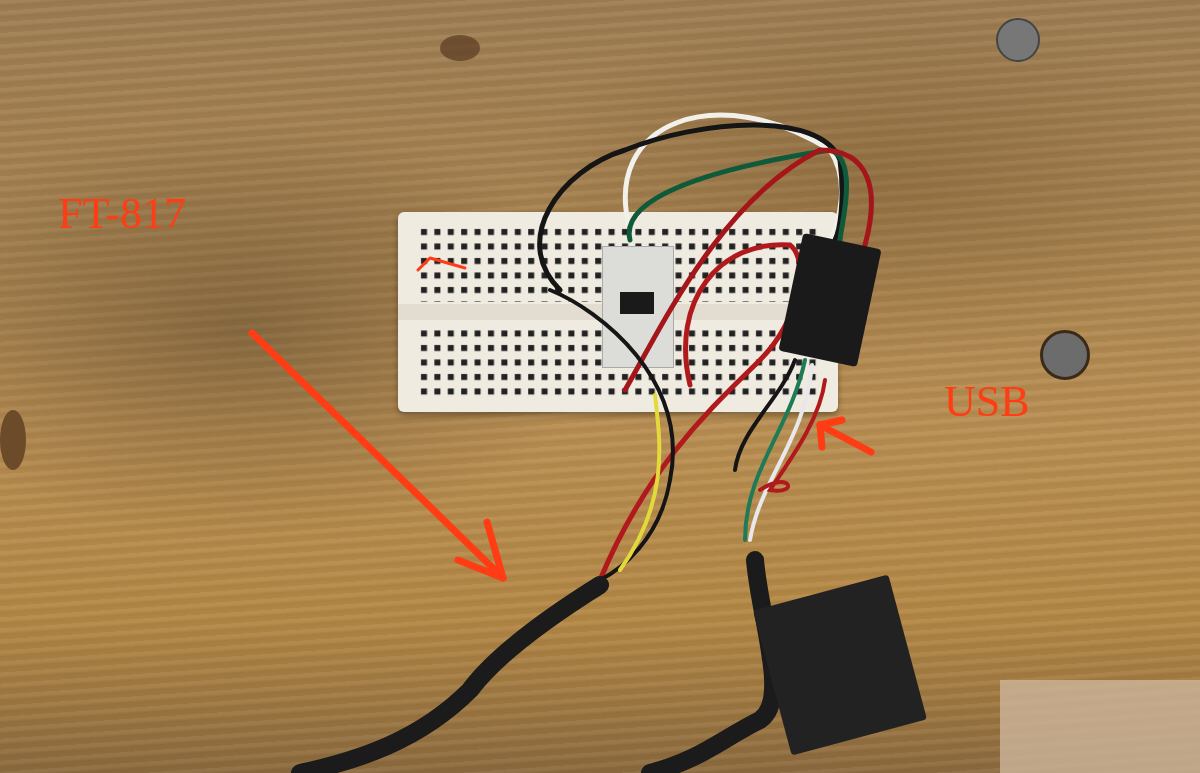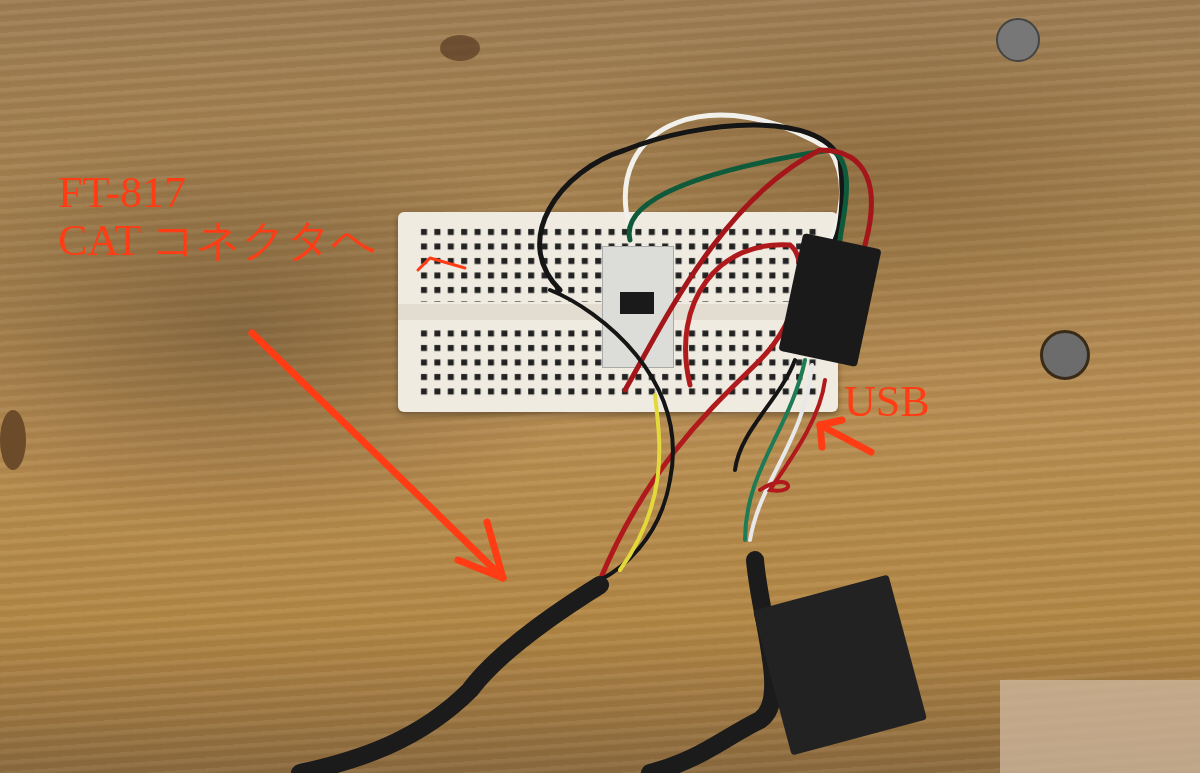--- a/index.html
+++ b/index.html
@@ -57,25 +57,24 @@
     <path d="M805 360 C790 430, 745 470, 745 540" stroke="#1f7a56" stroke-width="4"></path>
     <path d="M812 365 C805 440, 760 480, 750 540" stroke="#e8e8ea" stroke-width="4"></path>
     <path d="M825 380 C820 420, 790 460, 770 490 C800 495, 790 470, 760 490" stroke="#b11a1d" stroke-width="4"></path>
     <path d="M600 585 C560 610, 500 650, 470 690 C420 740, 360 760, 300 773" stroke="#1b1b1b" stroke-width="18"></path>
     <path d="M755 560 C760 620, 790 700, 760 720 C720 740, 700 760, 650 773" stroke="#1b1b1b" stroke-width="18"></path>
   </g>
 </svg>
 <div class="cable-end" style="left:790px;top:240px;width:80px;height:120px;transform:rotate(12deg);"></div>
 <div class="cable-end" style="left:770px;top:590px;width:140px;height:150px;background:#222;transform:rotate(-15deg);"></div>
 
-<div class="annot" style="left:58px;top:169px;">
+<div class="annot" style="left:58px;top:190px;">
   <div>FT-817</div>
-  <div>CAT コネクタへ</div>
 </div>
-<div class="annot" style="left:844px;top:378px;">
+<div class="annot" style="left:944px;top:378px;">
   <div>USB</div>
 </div>
 
 <svg class="layer" width="1200" height="773">
   <g stroke="#ff3c14" stroke-width="7" fill="none" stroke-linecap="round" stroke-linejoin="round">
     <g>
       <path d="M252 333 L503 578"></path>
       <path d="M487 522 L503 578 L458 560"></path>
     </g>
     <g>

